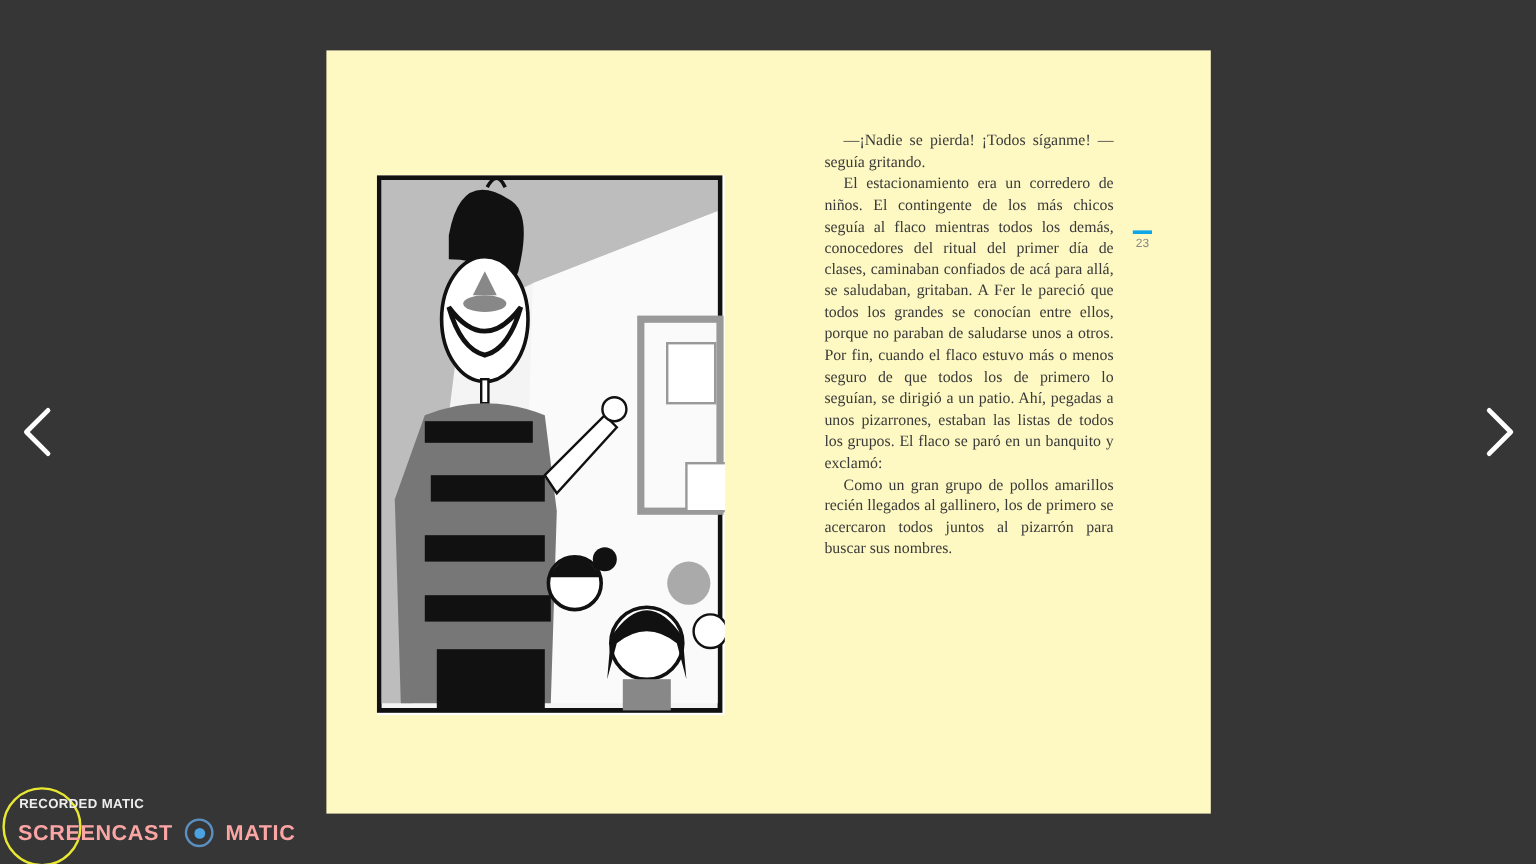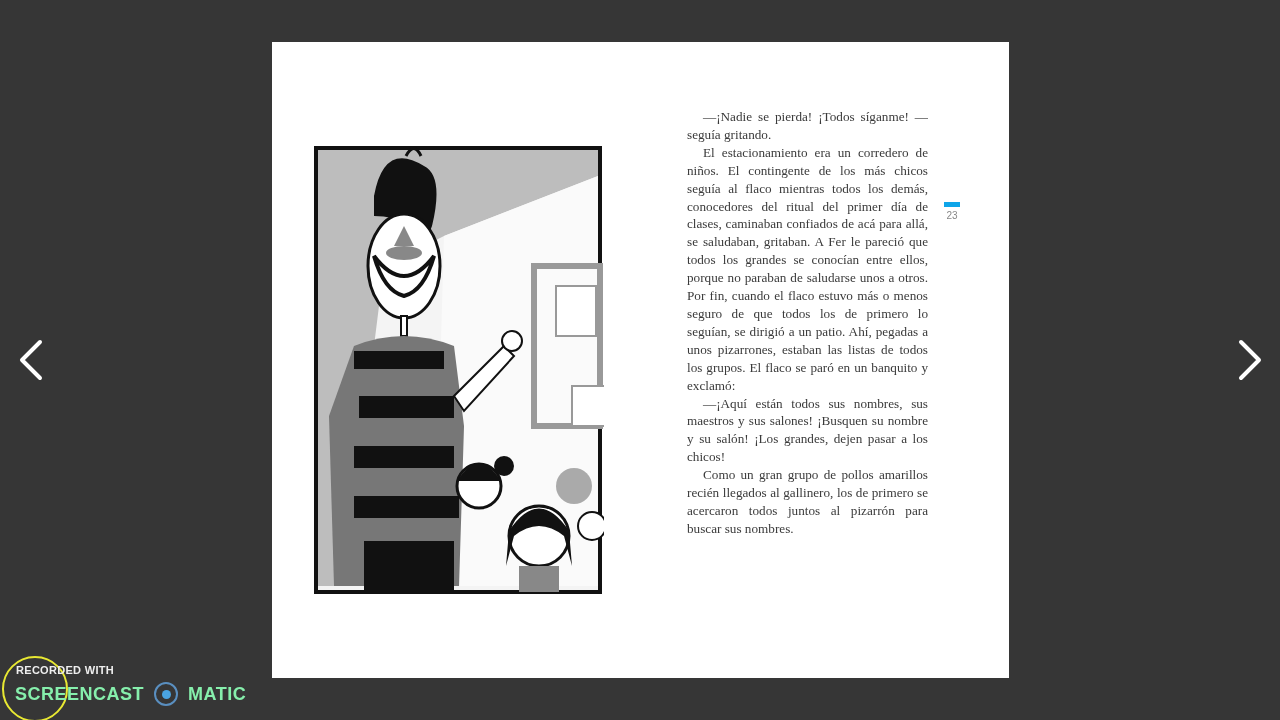--- a/index.html
+++ b/index.html
@@ -1,28 +1,28 @@
 <!DOCTYPE html>
 <html><head>
 <meta charset="utf-8">
 <style>
   html,body{margin:0;padding:0;}
   body{width:1280px;height:720px;background:#363636;position:relative;overflow:hidden;font-family:"Liberation Serif",serif;}
-  .page{position:absolute;left:272px;top:42px;width:737px;height:636px;background:#ffffff;}
+  .page{position:absolute;left:272px;top:42px;width:737px;height:636px;background:#fef9c3;}
   .nav{position:absolute;top:330px;width:40px;height:60px;cursor:pointer;}
   .nav svg{width:40px;height:60px;}
   .nav-prev{left:10px;}
   .nav-next{left:1231px;}
   .illus{position:absolute;left:42px;top:104px;width:290px;height:450px;}
   .text{position:absolute;left:415px;top:66px;width:241px;font-size:13.2px;line-height:17.9px;color:#3a3a3a;text-align:justify;}
   .text p{margin:0;text-indent:16px;}
-  .pagenum{position:absolute;left:672px;top:160px;font-family:"Liberation Sans",sans-serif;font-size:10px;color:#888;border-top:5px solid #0ea5e9;padding-top:3px;width:16px;text-align:center;}
+  .pagenum{position:absolute;left:672px;top:150px;font-family:"Liberation Sans",sans-serif;font-size:10px;color:#888;border-top:3px solid #0ea5e9;padding-top:3px;width:16px;text-align:center;}
   .wm-circle{position:absolute;left:2px;top:656px;width:62px;height:62px;border:2px solid #e8e832;border-radius:50%;}
   .wm-recorded{position:absolute;left:16px;top:664px;font-family:"Liberation Sans",sans-serif;font-weight:bold;font-size:11px;color:#eee;letter-spacing:0.3px;}
-  .wm-brand{position:absolute;left:15px;top:682px;font-family:"Liberation Sans",sans-serif;font-weight:bold;font-size:18px;color:#86efac;display:flex;align-items:center;gap:10px;letter-spacing:0.5px;}
+  .wm-brand{position:absolute;left:15px;top:682px;font-family:"Liberation Sans",sans-serif;font-weight:bold;font-size:18px;color:#fca5a5;display:flex;align-items:center;gap:10px;letter-spacing:0.5px;}
   .wm-logo{width:20px;height:20px;border:2px solid #5a8fc0;border-radius:50%;display:flex;align-items:center;justify-content:center;}
   .wm-logo span{width:9px;height:9px;background:#4aa3e0;border-radius:50%;display:block;}
 </style>
 </head>
 <body>
 
 <div class="page">
   <svg class="illus" viewBox="0 0 290 450">
     <rect x="0" y="0" width="290" height="450" fill="#fff"></rect>
     <rect x="2" y="2" width="284" height="444" fill="#f4f4f4" stroke="#111" stroke-width="4"></rect>
@@ -52,38 +52,37 @@
     <circle cx="225" cy="390" r="30" fill="#fff" stroke="#111" stroke-width="3"></circle>
     <path d="M195,385 Q225,340 255,385 L258,420 L250,390 Q225,370 200,390 L192,420 Z" fill="#111"></path>
     <rect x="205" y="420" width="40" height="26" fill="#888"></rect>
     <circle cx="260" cy="340" r="18" fill="#aaa"></circle>
     <circle cx="278" cy="380" r="14" fill="#fff" stroke="#111" stroke-width="2"></circle>
   </svg>
 
   <div class="text">
     <p>—¡Nadie se pierda! ¡Todos síganme! —seguía gritando.</p>
     <p>El estacionamiento era un corredero de niños. El contingente de los más chicos seguía al flaco mientras todos los demás, conocedores del ritual del primer día de clases, caminaban confiados de acá para allá, se saludaban, gritaban. A Fer le pareció que todos los grandes se conocían entre ellos, porque no paraban de saludarse unos a otros. Por fin, cuando el flaco estuvo más o menos seguro de que todos los de primero lo seguían, se dirigió a un patio. Ahí, pegadas a unos pizarrones, estaban las listas de todos los grupos. El flaco se paró en un banquito y exclamó:</p>
-    <p>—¡Aquí están todos sus nombres, sus maestros y sus salones! ¡Busquen su nombre y su salón! ¡Los grandes, dejen pasar a los chicos!</p>
     <p>Como un gran grupo de pollos amarillos recién llegados al gallinero, los de primero se acercaron todos juntos al pizarrón para buscar sus nombres.</p>
   </div>
   <div class="pagenum">23</div>
 </div>
 
 <div class="nav nav-prev" title="Previous page">
   <svg viewBox="0 0 40 60">
       <polyline points="30,12 12,30 30,48" fill="none" stroke="#fff" stroke-width="4" stroke-linecap="round" stroke-linejoin="round"></polyline>
     </svg>
 </div>
 <div class="nav nav-next" title="Next page">
   <svg viewBox="0 0 40 60">
       <polyline points="10,12 28,30 10,48" fill="none" stroke="#fff" stroke-width="4" stroke-linecap="round" stroke-linejoin="round"></polyline>
     </svg>
 </div>
 
 <div class="wm-circle"></div>
-<div class="wm-recorded">RECORDED WITH</div>
+<div class="wm-recorded">RECORDED MATIC</div>
 <div class="wm-brand">
   <span>SCREENCAST</span>
   <div class="wm-logo">
       <span></span>
     </div>
   <span>MATIC</span>
 </div>
 
 </body></html>

